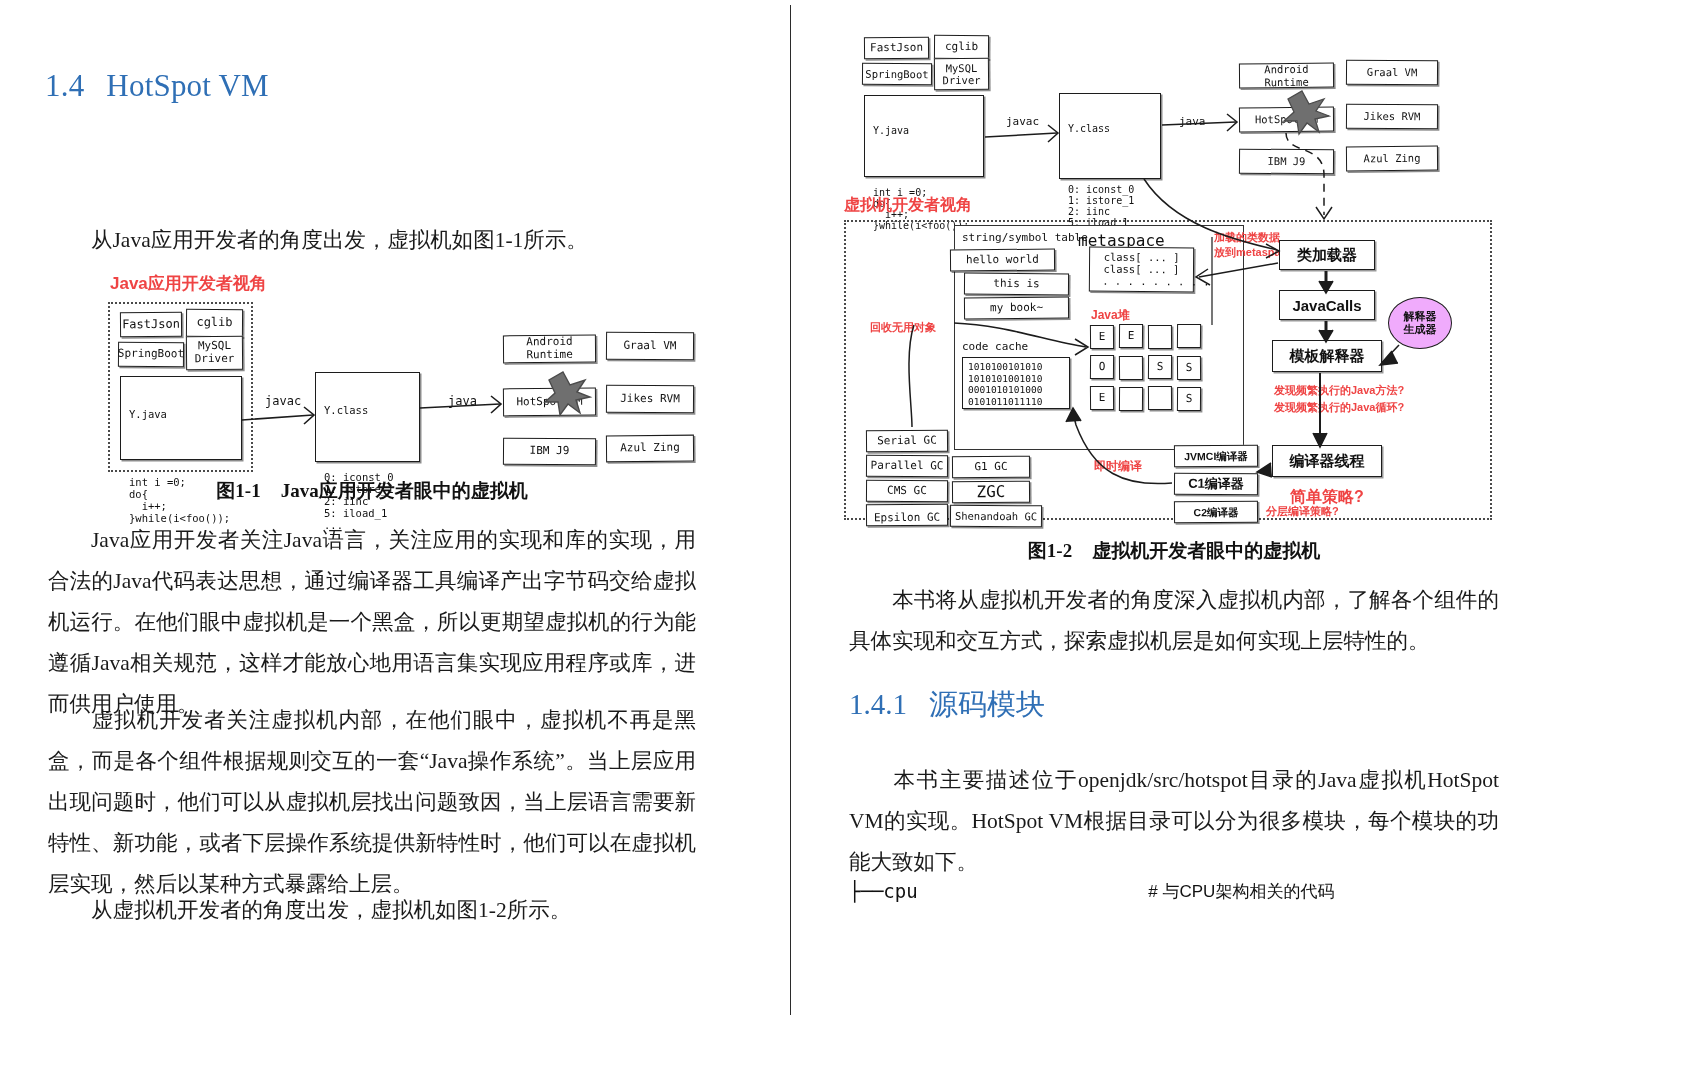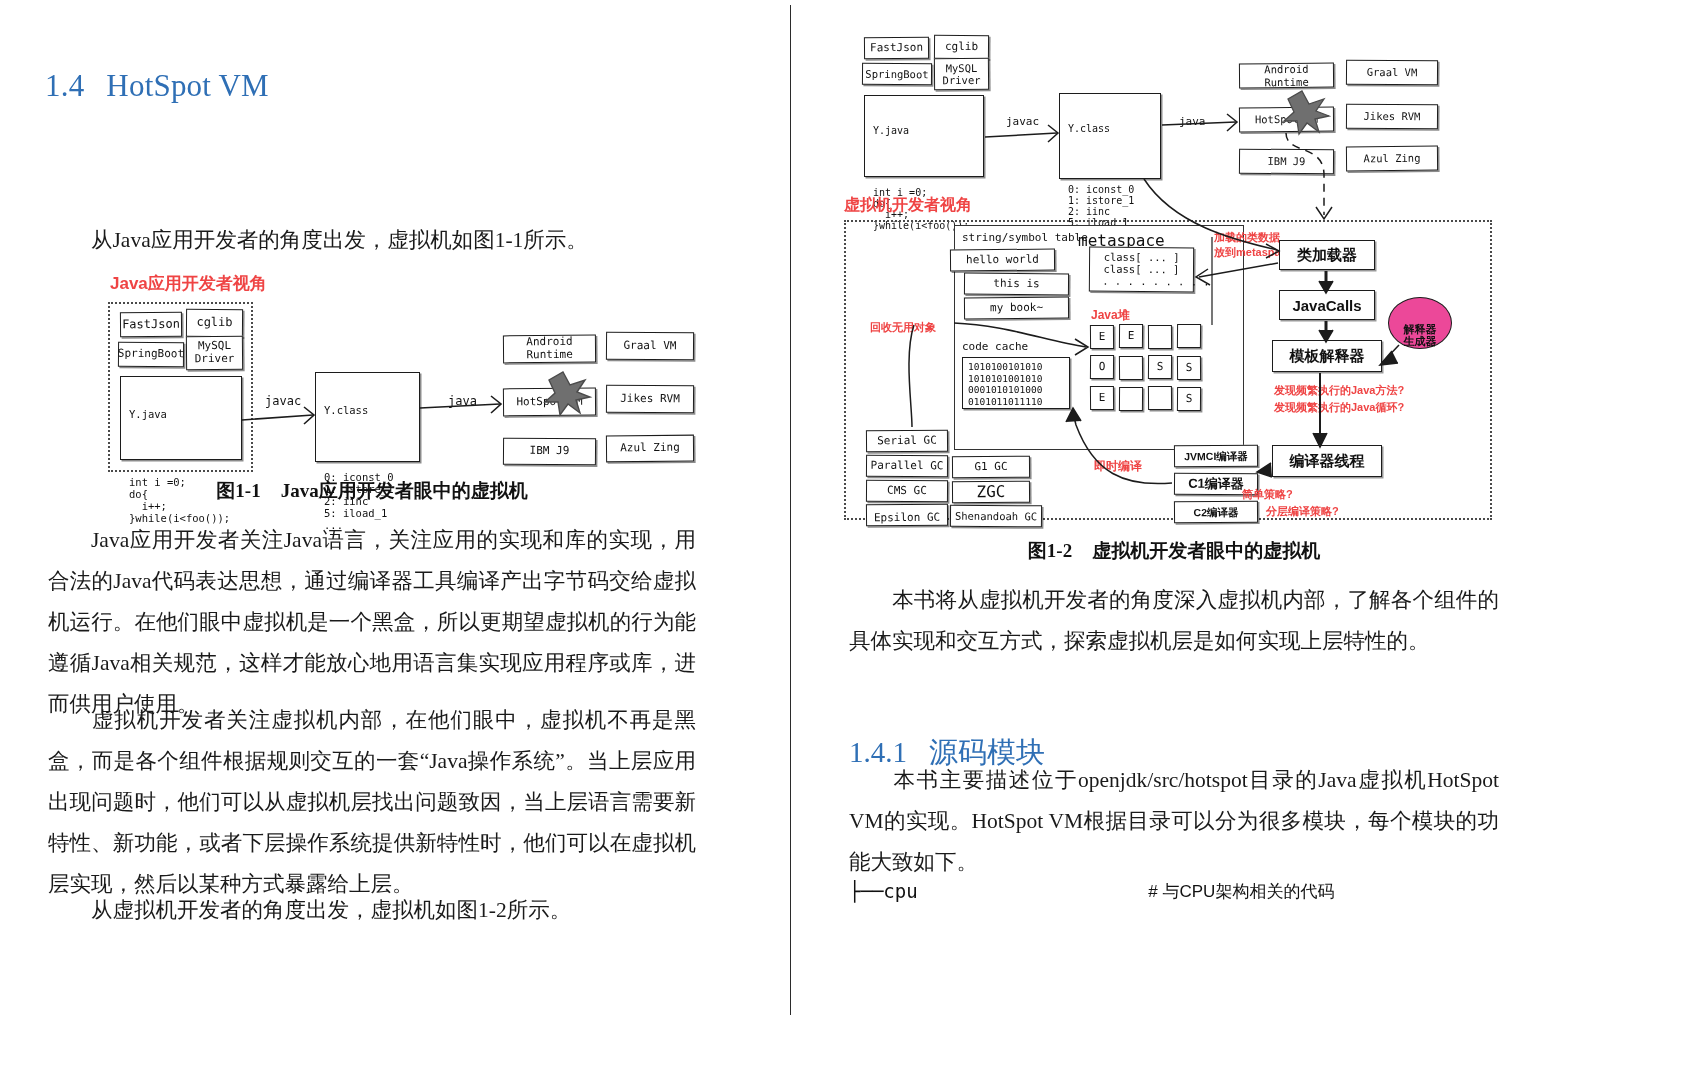--- a/index.html
+++ b/index.html
@@ -80,22 +80,22 @@
   .lblcn{position:absolute;font-family:Liberation Sans, sans-serif;font-weight:bold;white-space:pre;color:#ef4444;}
   .codebox{
     position:absolute;border:1.6px solid #1c1c1c;background:#fff;box-sizing:border-box;
     font-family:"DejaVu Sans Mono",monospace;white-space:pre;
     box-shadow:1.5px 1.5px 0 rgba(0,0,0,0.45);
     padding:7px 8px;
   }
   svg.ovl{position:absolute;left:0;top:0;pointer-events:none;overflow:visible;}
   .ellipse{
     position:absolute;border:1.6px solid #1c1c1c;border-radius:50%;
-    display:flex;align-items:flex-end;justify-content:center;text-align:center;
-    font-family:"Liberation Sans",sans-serif;font-weight:bold;background:#ec4899;
+    display:flex;align-items:center;justify-content:center;text-align:center;
+    font-family:"Liberation Sans",sans-serif;font-weight:bold;background:#f0abfc;
     line-height:1.15;
   }
   .cnbox{
     position:absolute;border:1.6px solid #1c1c1c;background:#fff;box-sizing:border-box;
     display:flex;align-items:center;justify-content:center;text-align:center;
     font-family:"Liberation Sans",sans-serif;font-weight:bold;
     box-shadow:1.5px 1.5px 0 rgba(0,0,0,0.4);
   }
   .treeline{
     font-family:"DejaVu Sans Mono",monospace;
@@ -385,21 +385,21 @@
           <span>模板解释器</span>
         </div>
       <div class="ellipse" style="left:534px;top:272px;width:62px;height:50px;font-size:11px;white-space:pre;"><span>解释器
 生成器</span></div>
       <div class="cnbox" style="left:418px;top:420px;width:110px;height:32px;font-size:15px;">
           <span>编译器线程</span>
         </div>
 
       <div class="lblcn" style="left:420px;top:358px;font-size:11px;">发现频繁执行的Java方法?</div>
       <div class="lblcn" style="left:420px;top:375px;font-size:11px;">发现频繁执行的Java循环?</div>
-      <div class="lblcn" style="left:388px;top:462px;font-size:11px;">简单策略?</div>
+      <div class="lblcn" style="left:436px;top:462px;font-size:16px;">简单策略?</div>
       <div class="lblcn" style="left:412px;top:479px;font-size:11px;">分层编译策略?</div>
 
       <svg class="ovl" width="660" height="515">
         <g stroke="#1c1c1c" stroke-width="1.5" fill="none">
 
           <path d="M131,112 L203,108"></path>
           <path d="M194,100 L204,108 L194,117"></path>
 
           <path d="M308,100 L382,97"></path>
           <path d="M373,89 L383,97 L373,106"></path>
@@ -445,21 +445,21 @@
     </div>
 
     <div style="position:absolute;left:63px;top:538px;width:640px;" class="figcap">
       <span>图1-2</span><span class="gap"></span><span>虚拟机开发者眼中的虚拟机</span>
     </div>
 
     <div style="position:absolute;left:58px;top:580px;width:650px;">
       <p class="body"><span class="ind"></span><span>本书将从虚拟机开发者的角度深入虚拟机内部，了解各个组件的具体实现和交互方式，探索虚拟机层是如何实现上层特性的。</span></p>
     </div>
 
-    <div style="position:absolute;left:58px;top:685px;margin-top:48px;">
+    <div style="position:absolute;left:58px;top:685px;">
       <h3 class="subsec">
         <span class="num">1.4.1</span><span>源码模块</span>
       </h3>
     </div>
 
     <div style="position:absolute;left:58px;top:760px;width:650px;">
       <p class="body"><span class="ind"></span><span>本书主要描述位于openjdk/src/hotspot目录的Java虚拟机HotSpot VM的实现。HotSpot VM根据目录可以分为很多模块，每个模块的功能大致如下。</span></p>
     </div>
 
     <div style="position:absolute;left:58px;top:880px;width:650px;display:flex;" class="treeline">

